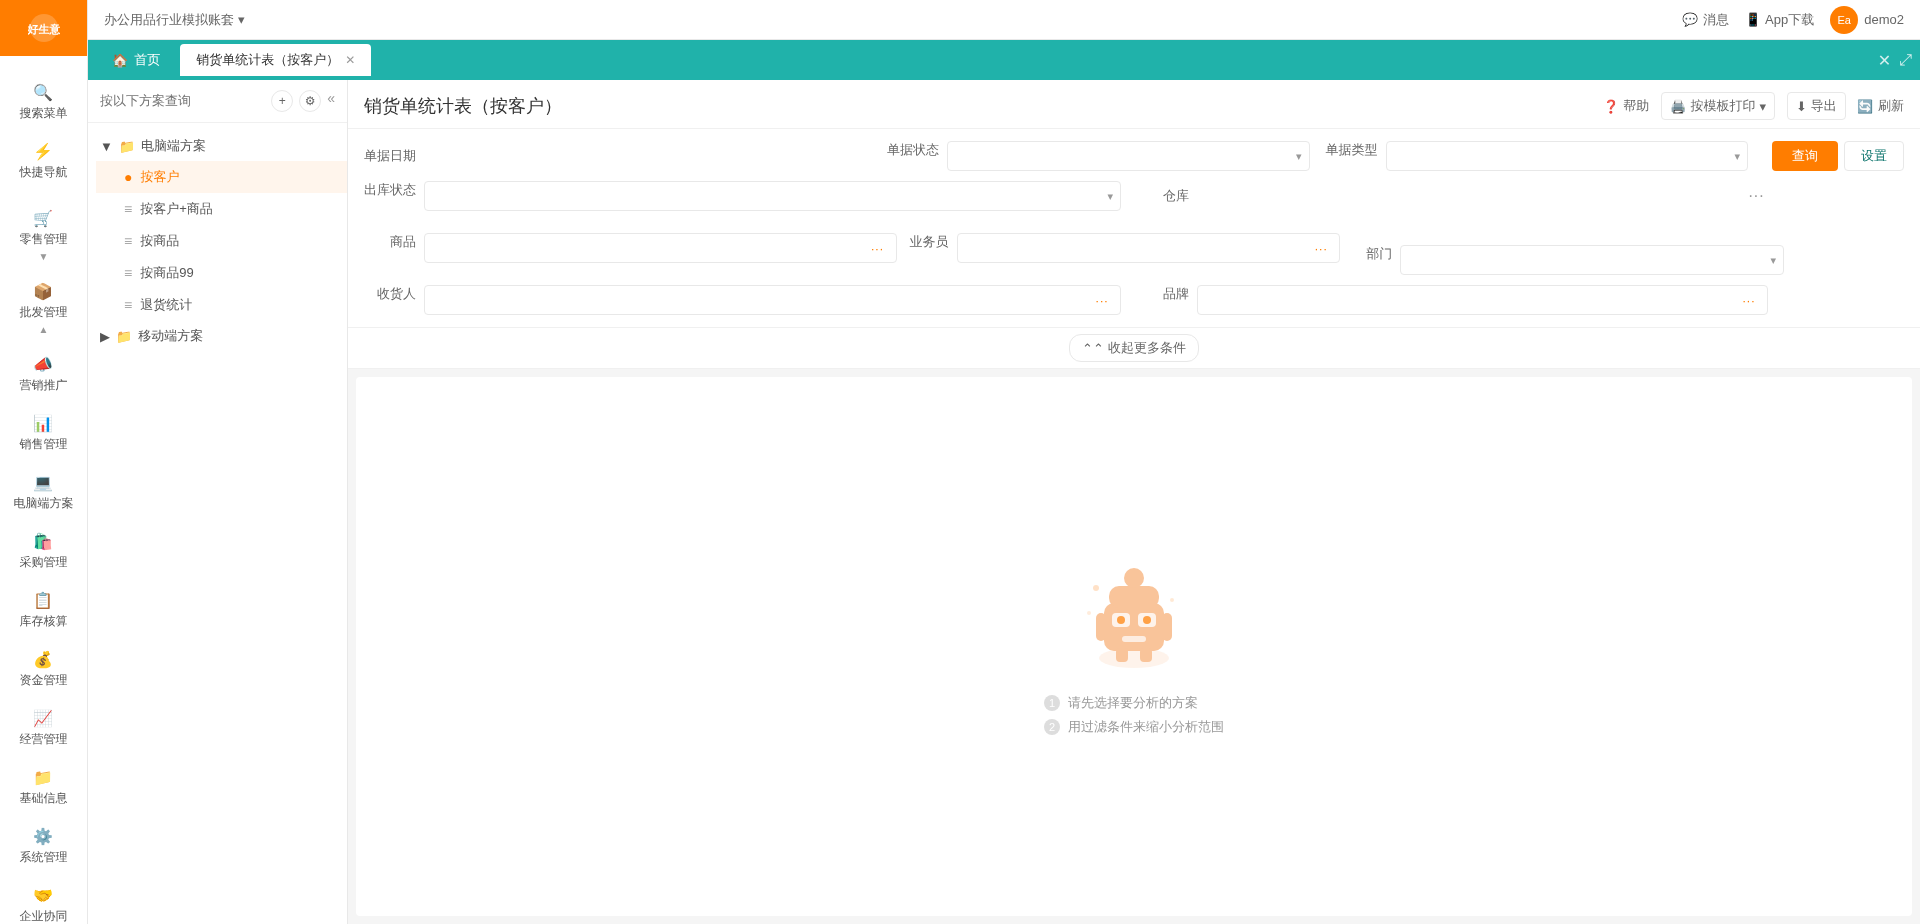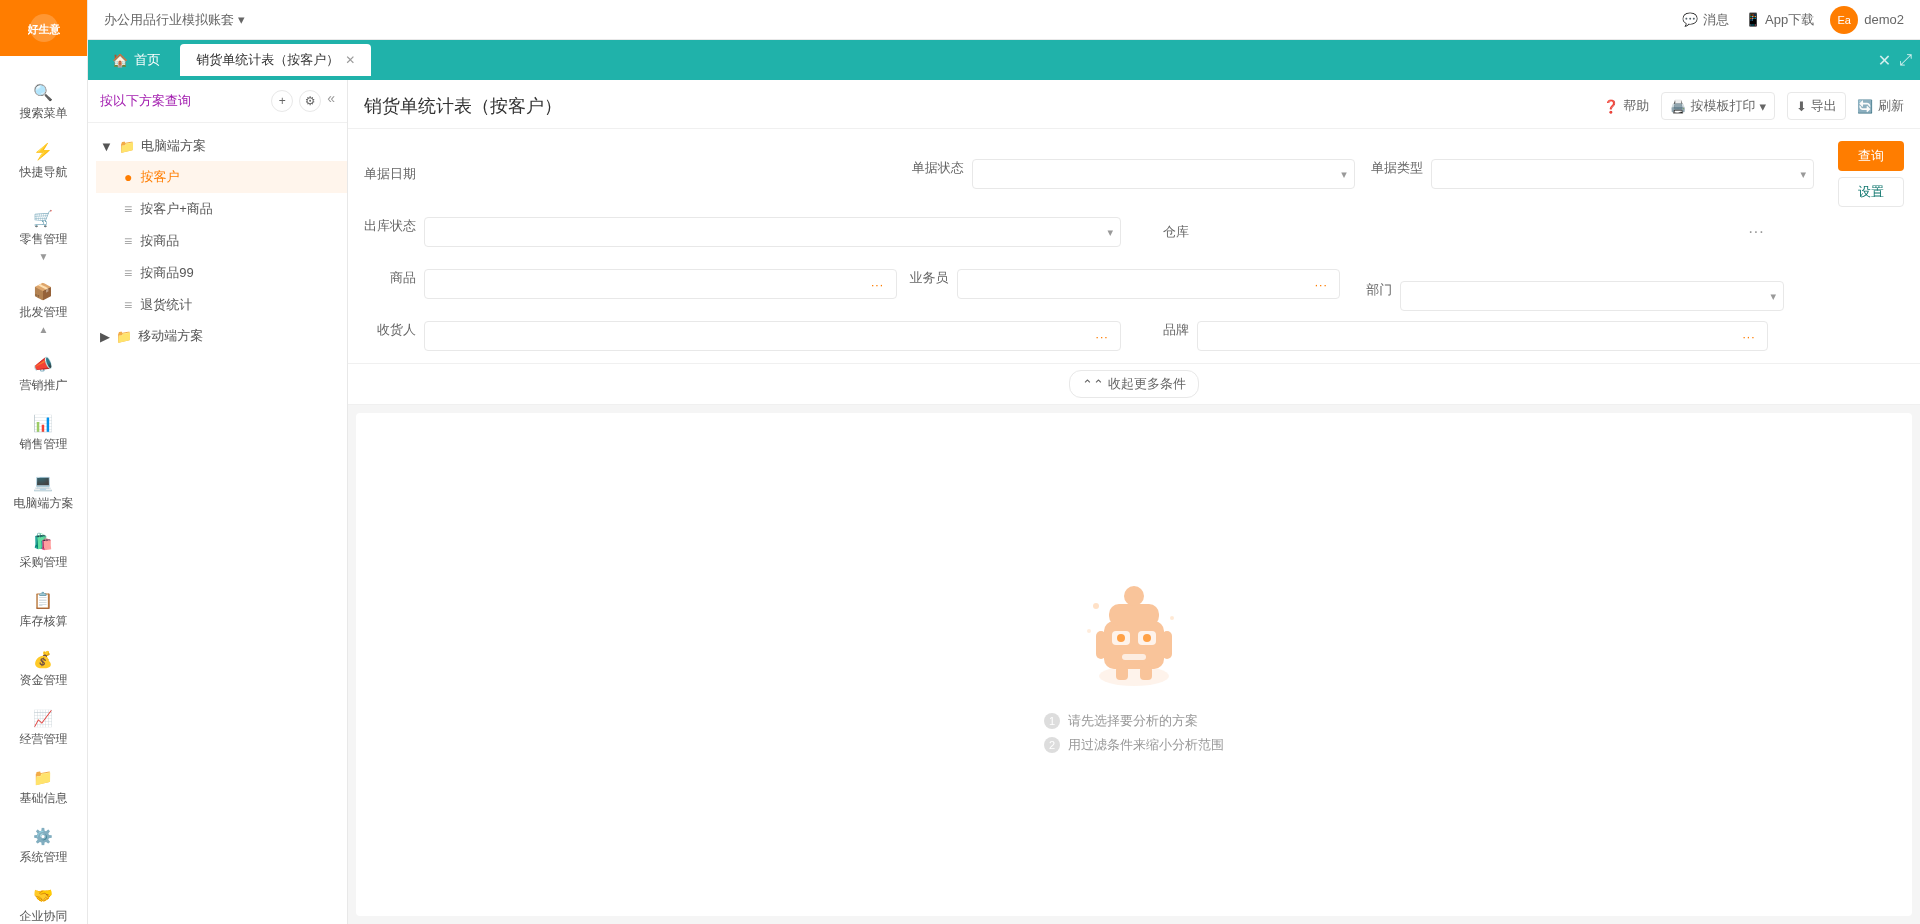--- a/index.html
+++ b/index.html
@@ -33,21 +33,21 @@
     .tab .close-btn { cursor: pointer; color: #999; font-size: 12px; }
     .tab.home { color: #fff; }
     .tab-expand { margin-left: auto; color: rgba(255,255,255,0.8); cursor: pointer; font-size: 16px; display: flex; gap: 8px; }
 
     
     .content-area { flex: 1; display: flex; overflow: hidden; background: #f5f5f5; }
 
     
     .left-panel { width: 260px; background: #fff; border-right: 1px solid #e8e8e8; display: flex; flex-direction: column; overflow: hidden; flex-shrink: 0; }
     .left-panel-header { padding: 10px 12px; display: flex; align-items: center; justify-content: space-between; border-bottom: 1px solid #f0f0f0; }
-    .left-panel-header .title { font-size: 13px; color: #a21caf; font-weight: 500; }
+    .left-panel-header .title { font-size: 13px; color: #737373; font-weight: 500; }
     .left-panel-header .actions { display: flex; gap: 6px; }
     .left-panel-header .action-btn { width: 22px; height: 22px; border-radius: 50%; border: 1px solid #e8e8e8; display: flex; align-items: center; justify-content: center; cursor: pointer; color: #666; font-size: 12px; }
     .left-panel-header .collapse-btn { cursor: pointer; color: #999; font-size: 14px; }
     .tree-section { padding: 8px 0; overflow-y: auto; flex: 1; }
     .tree-group { }
     .tree-group-header { padding: 6px 12px; display: flex; align-items: center; gap: 6px; cursor: pointer; color: #555; font-size: 13px; }
     .tree-item { padding: 7px 12px 7px 28px; display: flex; align-items: center; gap: 8px; cursor: pointer; color: #555; font-size: 13px; }
     .tree-item.active { background: #fff5ec; color: #ff7d00; }
     .tree-item .item-icon { color: #ff7d00; font-size: 14px; }
     .tree-item .item-icon.gray { color: #aaa; }
@@ -316,21 +316,21 @@
               <div class="filter-label">单据类型</div>
               <div class="filter-control">
                 <div class="filter-select-wrap">
                   <select>
                     <option value=""></option>
                   </select>
                 </div>
               </div>
             </div>
 
-            <div style="display:flex;flex-direction:column;gap:6px;margin-left:8px;flex-shrink:0;">
+            <div style="display:flex;flex-direction:row;gap:6px;margin-left:8px;flex-shrink:0;">
               <button class="btn-query">查询</button>
               <button class="btn-settings">设置</button>
             </div>
           </div>
 
           <div class="filter-row" style="gap:16px;">
             <div class="filter-item" style="flex:1.2;">
               <div class="filter-label">出库状态</div>
               <div class="filter-control">
                 <div class="filter-select-wrap">

